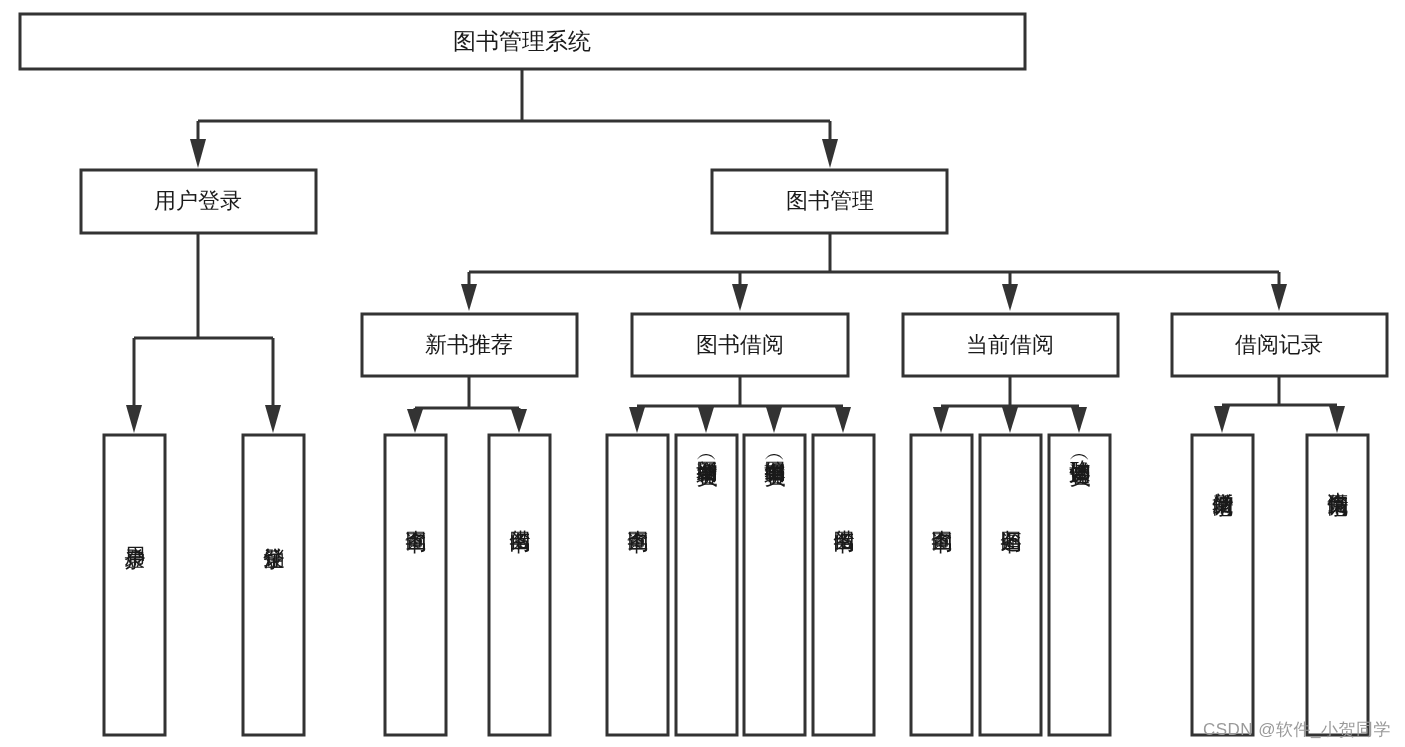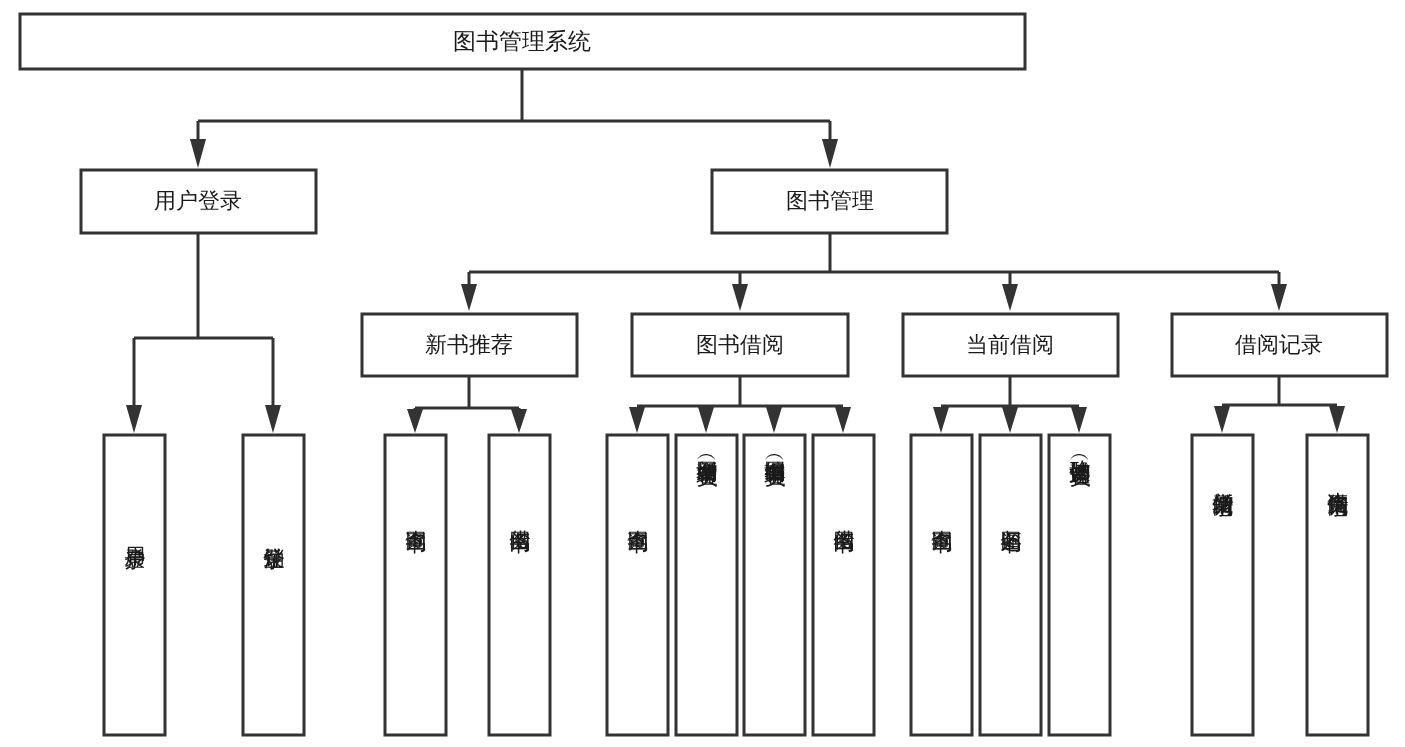--- a/index.html
+++ b/index.html
@@ -242,14 +242,15 @@
     <span class="vlabel">确认归还（管理员）</span>
   </div>
 
   <div class="vlabel-wrap" style="left:1192px; top:435px; width:61px; height:300px; padding-top:40px;">
     <span class="vlabel">新增借阅记录</span>
   </div>
   <div class="vlabel-wrap" style="left:1307px; top:435px; width:61px; height:300px; padding-top:40px;">
     <span class="vlabel">查询借阅记录</span>
   </div>
 
+  <div class="watermark">CSDN @软件_小贺同学</div>
 
 </div>
 
 </body></html>

